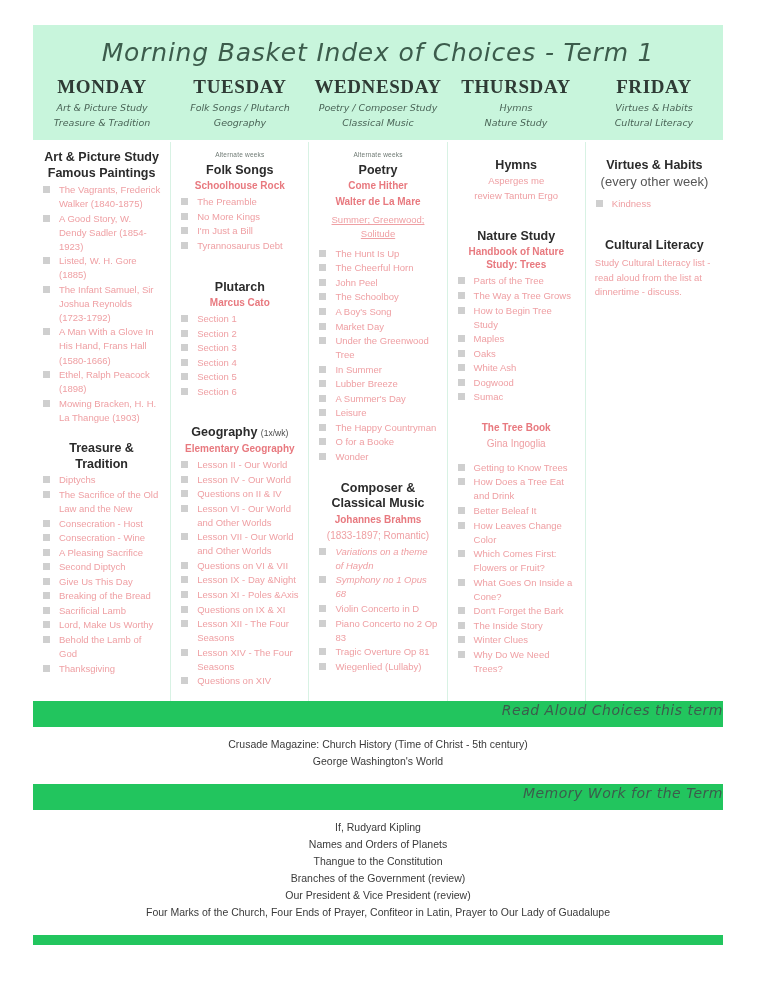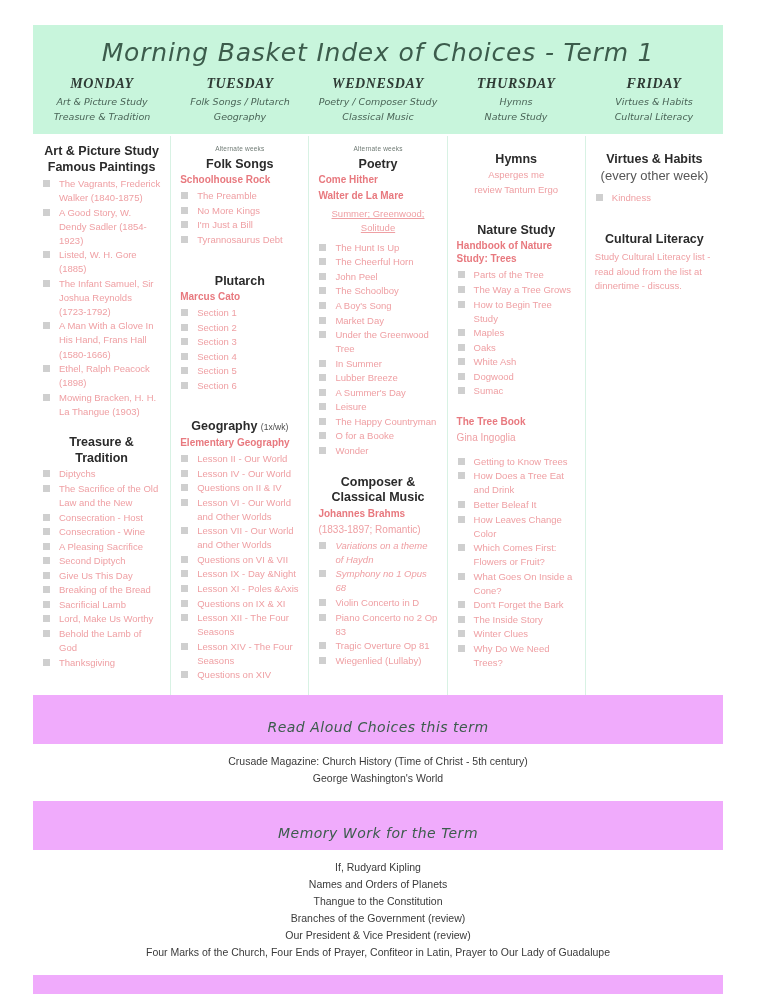--- a/index.html
+++ b/index.html
@@ -53,26 +53,25 @@
     background: #c8f5dc;
     padding-bottom: 9px;
   }
   .day-head {
     flex: 1 1 0;
     text-align: center;
     padding: 0 4px;
   }
   .day-name {
     font-family: "Liberation Serif", serif;
-    font-size: 14px;
+    font-size: 19px;
     font-weight: 700;
     color: #2f3b35;
     letter-spacing: 0.6px;
     margin-bottom: 3px;
-    font-style: italic;
   }
   .day-sub {
     font-family: "DejaVu Sans", sans-serif;
     font-style: italic;
     font-size: 9.5px;
     color: #4a6457;
     line-height: 1.55;
   }
 
   
@@ -106,21 +105,21 @@
     color: #2b2b2b;
     line-height: 1.25;
     margin: 0 0 1px 0;
   }
   .sec-title .freq {
     font-size: 8.5px;
     font-weight: 400;
     color: #4a4a4a;
   }
   .sec-sub {
-    text-align: left;
+    text-align: center;
     font-size: 10px;
     font-weight: 700;
     color: #e8797f;
     line-height: 1.3;
     margin: 0 0 3px 0;
   }
   .sec-sub.normal { font-weight: 400; color: #efa0a4; }
   .sec-note {
     text-align: center;
     font-size: 9.5px;
@@ -172,23 +171,23 @@
     top: 3px;
     width: 7px;
     height: 7px;
     background: #cfcfcf;
     display: block;
   }
   ul.checklist li.italic { font-style: italic; }
 
   
   .band {
-    background: #f0abfc;
-    text-align: center;
-    padding: 24px 0 9px 0;
+    background: #22c55e;
+    text-align: right;
+    padding: 1px 0 9px 0;
   }
   .band-title {
     font-family: "DejaVu Sans", sans-serif;
     font-style: italic;
     font-size: 14px;
     color: #3c5c4c;
     letter-spacing: 0.5px;
   }
   .band-body {
     background: #ffffff;

